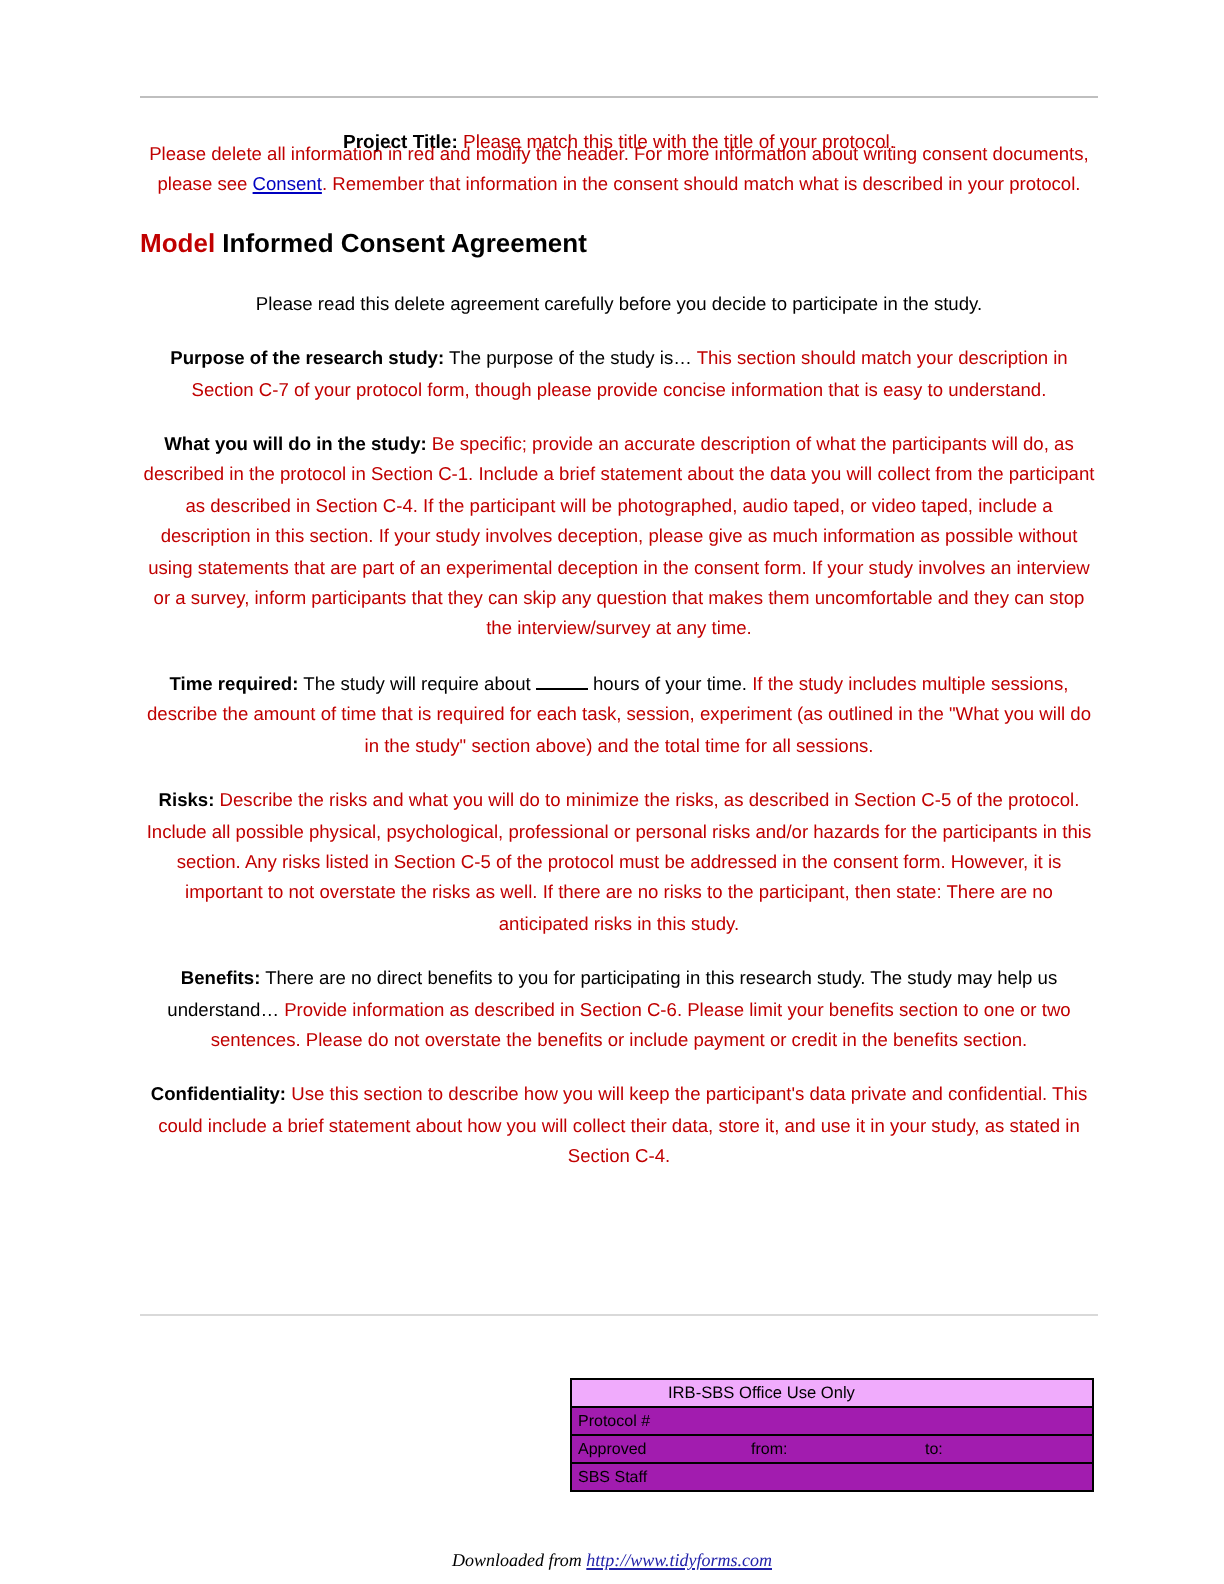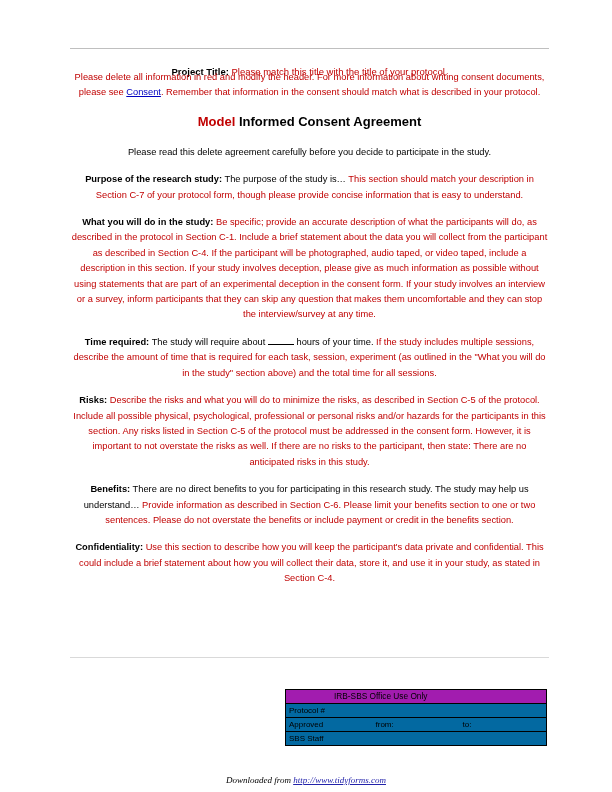--- a/index.html
+++ b/index.html
@@ -61,21 +61,21 @@
   p.para {
     margin: 0 0 12px 0;
     font-size: 9.3px;
     line-height: 15.4px;
     text-align: center;
     color: #c00000;
   }
   p.para.black { color: #000000; }
   .doc-title {
     margin: 6px 0 14px 0;
-    text-align: center;
+    text-align: left;
     font-size: 13px;
     font-weight: bold;
     line-height: 18px;
   }
   .blank-line {
     display: inline-block;
     border-bottom: 1px solid #000;
     width: 26px;
     vertical-align: baseline;
   }
@@ -107,24 +107,24 @@
     font-size: 8px;
     table-layout: fixed;
   }
   .office-table td {
     border: 1px solid #000000;
     padding: 0 3px;
     height: 13px;
     line-height: 13px;
     font-size: 8px;
     vertical-align: middle;
-    background: #0369a1;
+    background: #a21caf;
   }
   .office-table td.hdr {
-    background: #a21caf;
+    background: #f0abfc;
     font-size: 8.3px;
     padding-left: 48px;
   }
   .office-table td.nb-right { border-right: none; }
   .office-table td.nb-left  { border-left: none; }
   .office-table td.nb-top { border-top: none; }
   .col-label { width: 78px; }
   .col-from  { width: 96px; }
   .col-to    { width: 88px; }
 

